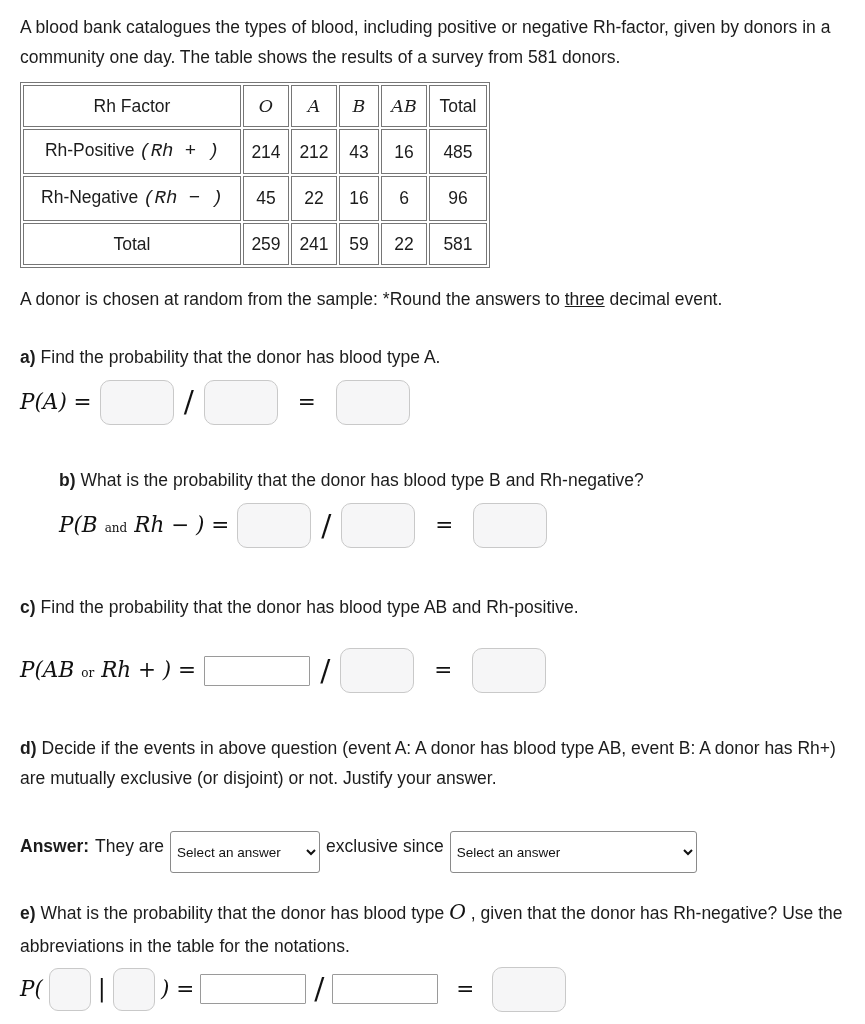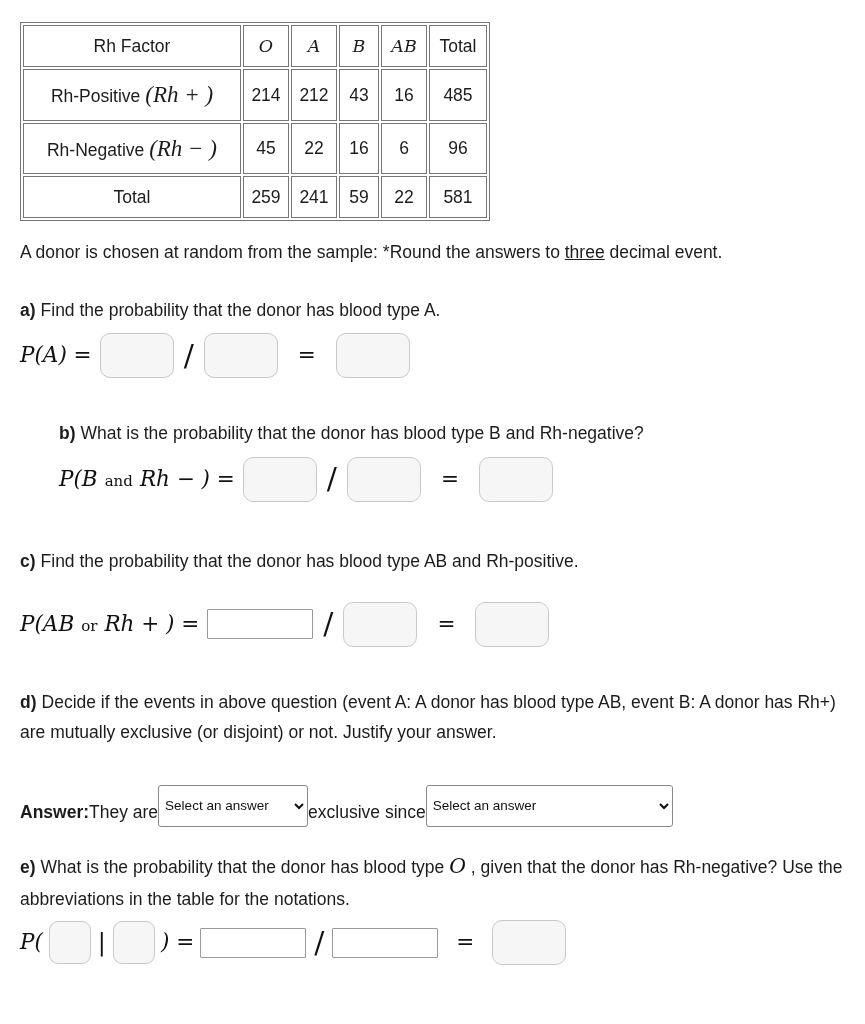--- a/index.html
+++ b/index.html
@@ -16,21 +16,21 @@
   p { margin: 0; }
 
   
   .math {
     font-family: "DejaVu Serif", serif;
     font-style: italic;
     font-size: 20.5px;
     color: #111;
   }
   .math.big { font-size: 21.5px; }
-  .rm { font-style: normal; font-family: "DejaVu Serif", serif; margin: 0 7px; font-size: 15px; }
+  .rm { font-style: normal; font-family: "DejaVu Serif", serif; margin: 0 7px; font-size: 12px; }
   .slash {
     font-family: "DejaVu Serif", serif;
     font-size: 30px;
     font-style: normal;
     color: #111;
     margin: 0 2px;
     line-height: 1;
   }
   .eq { font-style: normal; margin: 0 12px; }
   .bar { font-style: normal; font-size: 24px; margin: 0 1px; }
@@ -49,21 +49,21 @@
     text-align: center;
     font-size: 17.5px;
     height: 40px;
     background: #fff;
   }
   td.rowlbl { min-width: 218px; }
   td.cnum  { min-width: 46px; }
   td.cnum-sm { min-width: 40px; }
   td.ctot  { min-width: 58px; }
   .hdr-var { font-family: "DejaVu Serif", serif; font-style: italic; font-size: 19.5px; }
-  .lbl-math { font-family: Liberation Serif, serif; font-style: italic; font-size: 23px; }
+  .lbl-math { font-family: Liberation Mono, monospace; font-style: italic; font-size: 19px; }
 
   
   .mathline { display: flex; align-items: center; gap: 8px; margin-top: 8px; }
   input.box {
     font: inherit;
     outline: none;
     padding: 0 8px;
   }
   input.round {
     width: 74px;
@@ -80,21 +80,21 @@
     border-radius: 1px;
     background: #ffffff;
   }
 
   .plabel { margin-right: 5px; }
   .sec-a { margin-top: 28px; }
   .sec-b { margin-top: 40px; margin-left: 39px; }
   .sec-c { margin-top: 44px; }
   .sec-c .mathline { margin-top: 26px; }
   .sec-d { margin-top: 40px; }
-  .answerline { margin-top: 38px; display: flex; align-items: flex-end; flex-wrap: wrap; gap: 0; }
+  .answerline { margin-top: 38px; display: flex; align-items: flex-start; flex-wrap: wrap; gap: 6px; }
   .sec-e { margin-top: 22px; }
   .sec-e .mathline { margin-top: 6px; gap: 6px; }
 
   select {
     font-family: "Liberation Sans", sans-serif;
     font-size: 13.5px;
     height: 42px;
     border: 1px solid #8a8a8a;
     border-radius: 3px;
     background: #ffffff;
@@ -103,20 +103,21 @@
   }
   select.sel-1 { width: 150px; }
   select.sel-2 { width: 247px; }
   u.three { font-weight: normal; }
 </style>
 </head>
 <body>
 
 <div class="page">
 
+  <p class="intro">A blood bank catalogues the types of blood, including positive or negative Rh-factor, given by donors in a community one day. The table shows the results of a survey from 581 donors.</p>
 
   <table class="data">
     <tbody>
       <tr>
         <td class="rowlbl">Rh Factor</td>
         <td class="cnum hdr-var">O</td>
         <td class="cnum hdr-var">A</td>
         <td class="cnum-sm hdr-var">B</td>
         <td class="cnum hdr-var">AB</td>
         <td class="ctot">Total</td>

